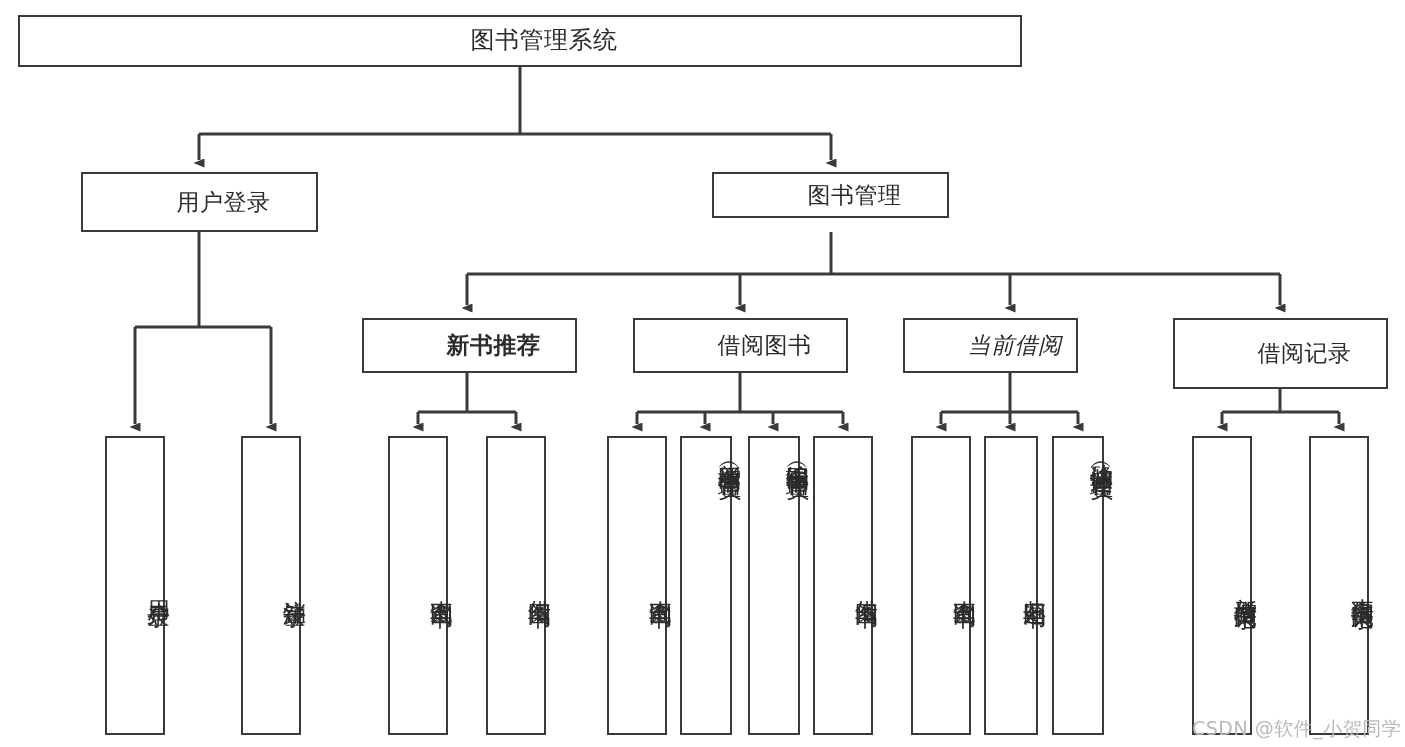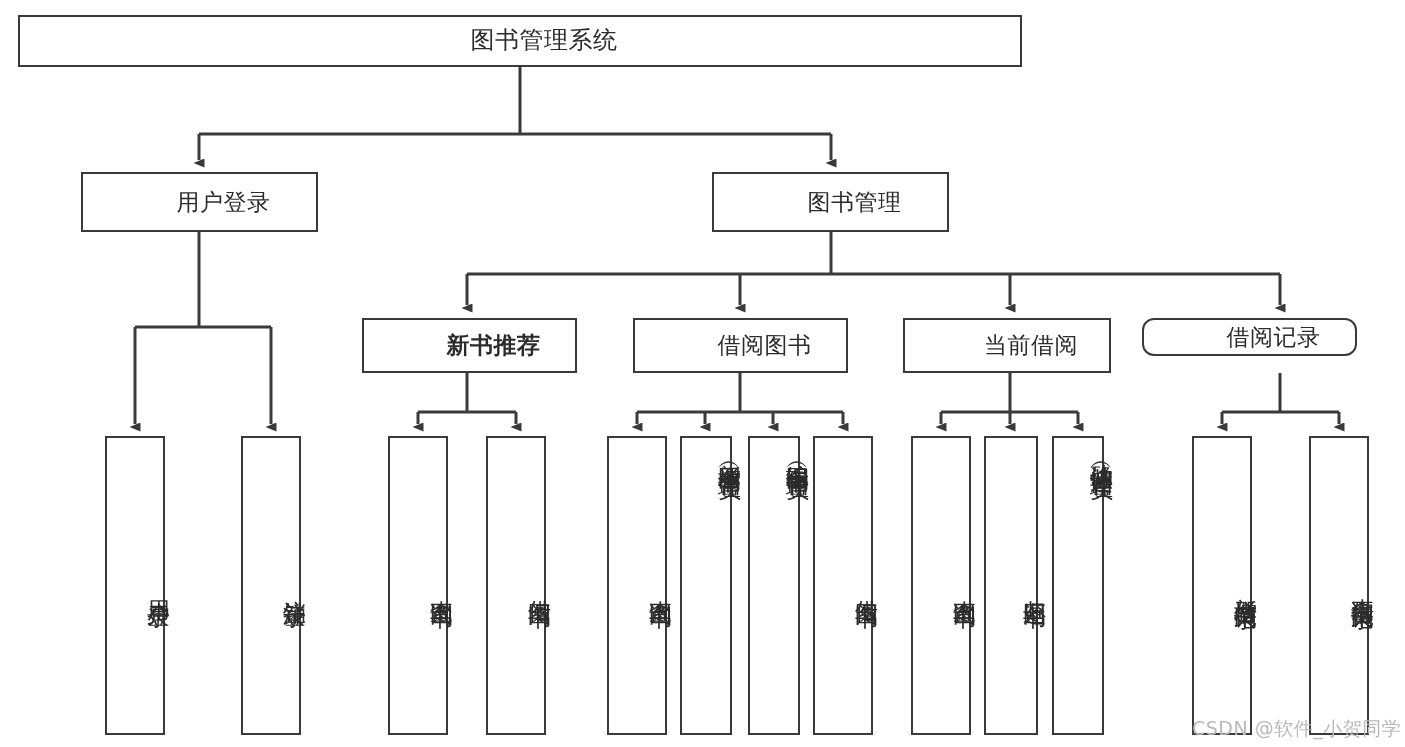--- a/index.html
+++ b/index.html
@@ -130,37 +130,37 @@
   </svg>
 
   <div class="node horiz root" style="left:18px; top:15px; width:1004px; height:52px;">
     <span class="label">图书管理系统</span>
   </div>
 
   <div class="node horiz" style="left:81px; top:172px; width:237px; height:60px;">
     <span class="label">用户登录</span>
   </div>
 
-  <div class="node horiz" style="left:712px; top:172px; width:237px; height:60px;text-align:center;">
+  <div class="node horiz" style="left:712px; top:172px; width:237px; height:46px;text-align:center;">
     <span class="label">图书管理</span>
   </div>
 
   <div class="node horiz" style="left:362px; top:318px; width:215px; height:55px;font-weight:bold;">
     <span class="label">新书推荐</span>
   </div>
 
   <div class="node horiz" style="left:633px; top:318px; width:215px; height:55px;">
     <span class="label">借阅图书</span>
   </div>
 
-  <div class="node horiz" style="left:903px; top:318px; width:208px; height:55px;">
+  <div class="node horiz" style="left:903px; top:318px; width:175px; height:55px;font-style:italic;">
     <span class="label">当前借阅</span>
   </div>
 
-  <div class="node horiz" style="left:1142px; top:318px; width:215px; height:38px;border-radius:12px;">
+  <div class="node horiz" style="left:1173px; top:318px; width:215px; height:71px;">
     <span class="label">借阅记录</span>
   </div>
 
   <div class="node leaf centerv" style="left:105px; top:436px; width:60px; height:299px;">
     <span class="label">用户登录</span>
   </div>
 
   <div class="node leaf centerv" style="left:241px; top:436px; width:60px; height:299px;">
     <span class="label">注销登录</span>
   </div>

